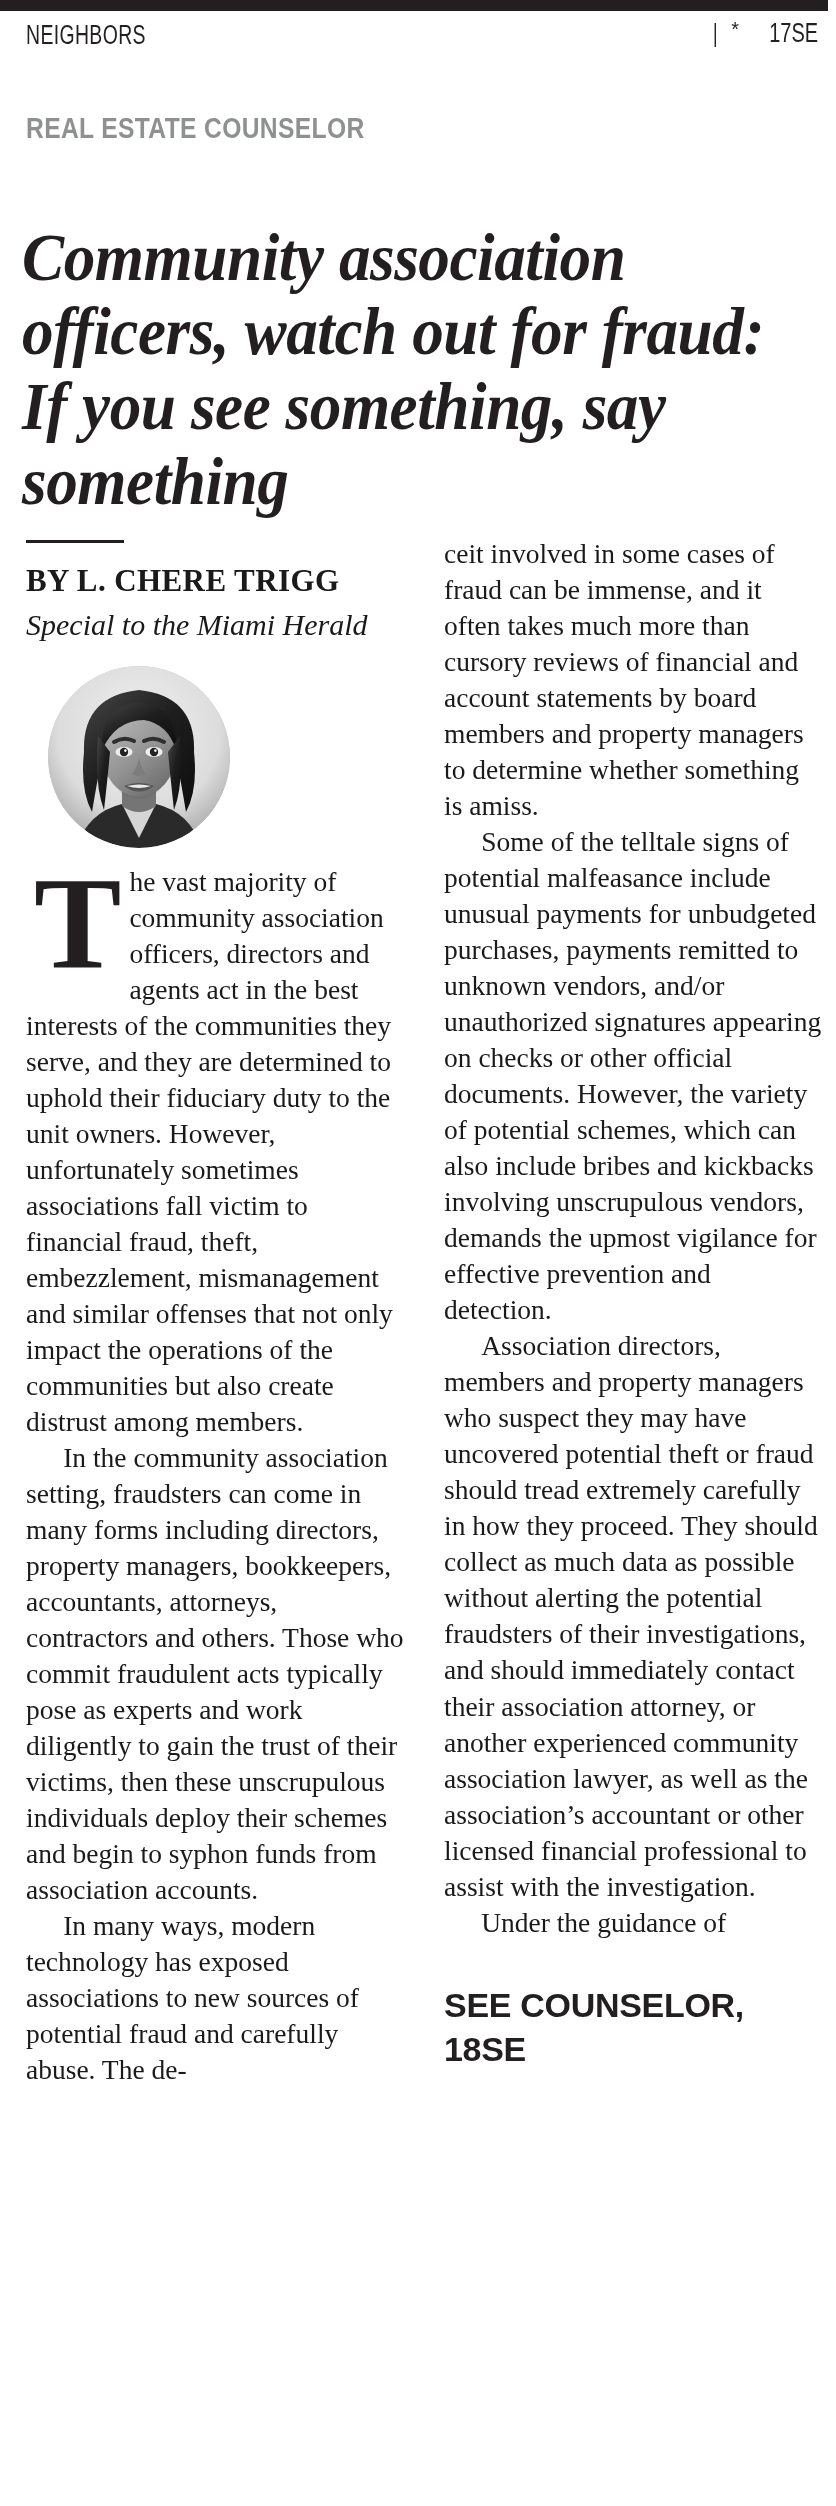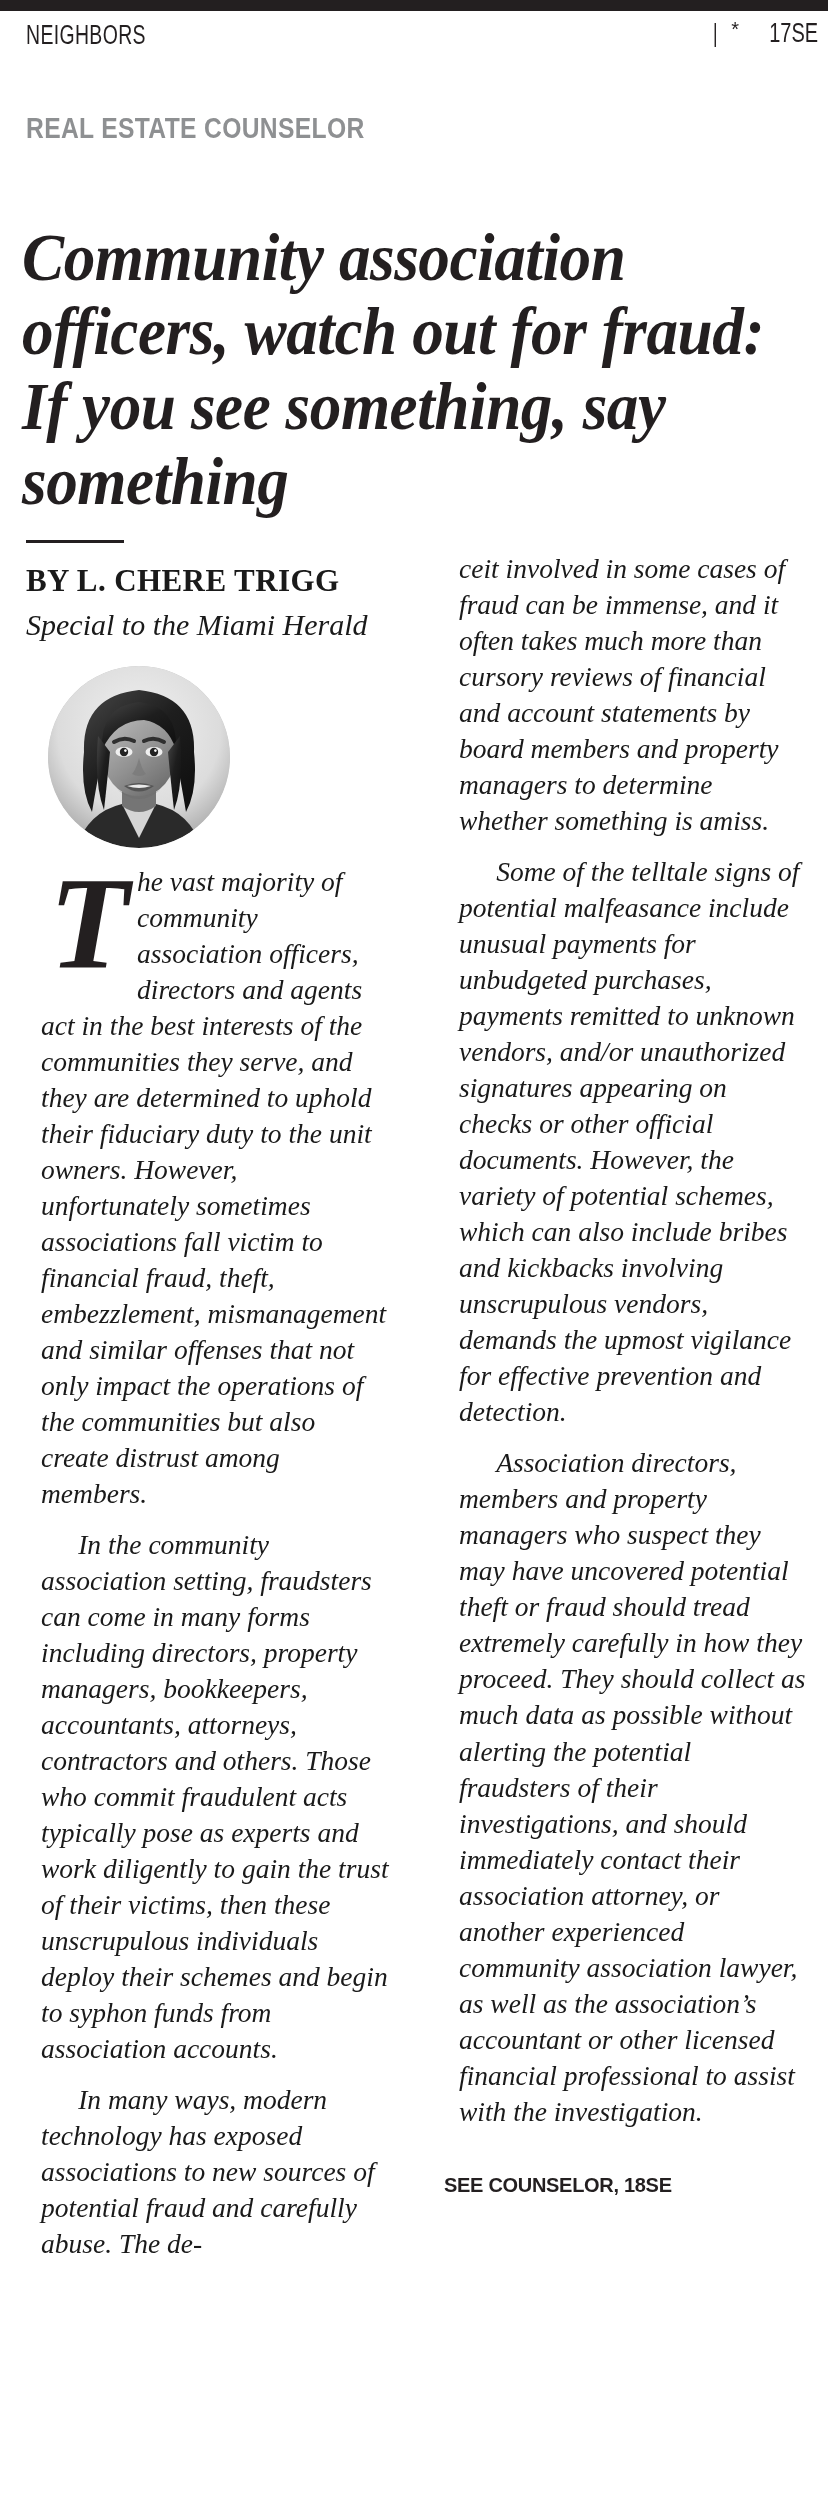--- a/index.html
+++ b/index.html
@@ -150,43 +150,42 @@
     margin: 0 0 16px 22px;
     border-radius: 50%;
     overflow: hidden;
     position: relative;
     background: #c9c9c9;
   }
   .photo-wrap svg { display: block; width: 182px; height: 182px; }
 
   
   .para {
-    margin: 15px;
+    margin: 0;
     text-indent: 1.35em;
-    font-style: italic;
   }
   .para.first { text-indent: 0; }
 
   
   .dropcap {
     float: left;
     font-family: "Liberation Serif", serif;
     font-weight: 700;
     font-size: 131px;
     line-height: 0.78;
     padding: 6px 6px 0 8px;
     margin: 2px 2px 0 0;
     color: #231f20;
   }
 
   .jump {
     margin-top: 42px;
     font-family: "Liberation Sans", sans-serif;
     font-weight: 700;
-    font-size: 20px;
+    font-size: 34px;
     letter-spacing: -0.3px;
     color: #231f20;
     text-align: left;
   }
 </style>
 </head>
 <body>
 
 <div class="page">
 
@@ -278,17 +277,18 @@
     <p class="para first"><span class="dropcap">T</span><span>he vast majority of community association officers, directors and agents act in the best interests of the communities they serve, and they are determined to uphold their fiduciary duty to the unit owners. However, unfortunately sometimes associations fall victim to financial fraud, theft, embezzlement, mismanagement and similar offenses that not only impact the operations of the communities but also create distrust among members.</span></p>
     <p class="para"><span>In the community association setting, fraudsters can come in many forms including directors, property managers, bookkeepers, accountants, attorneys, contractors and others. Those who commit fraudulent acts typically pose as experts and work diligently to gain the trust of their victims, then these unscrupulous individuals deploy their schemes and begin to syphon funds from association accounts.</span></p>
     <p class="para"><span>In many ways, modern technology has exposed associations to new sources of potential fraud and carefully abuse. The de-</span></p>
 
   </div>
 
   <div class="col col-right">
     <p class="para first"><span>ceit involved in some cases of fraud can be immense, and it often takes much more than cursory reviews of financial and account statements by board members and property managers to determine whether something is amiss.</span></p>
     <p class="para"><span>Some of the telltale signs of potential malfeasance include unusual payments for unbudgeted purchases, payments remitted to unknown vendors, and/or unauthorized signatures appearing on checks or other official documents. However, the variety of potential schemes, which can also include bribes and kickbacks involving unscrupulous vendors, demands the upmost vigilance for effective prevention and detection.</span></p>
     <p class="para"><span>Association directors, members and property managers who suspect they may have uncovered potential theft or fraud should tread extremely carefully in how they proceed. They should collect as much data as possible without alerting the potential fraudsters of their investigations, and should immediately contact their association attorney, or another experienced community association lawyer, as well as the association’s accountant or other licensed financial professional to assist with the investigation.</span></p>
+    <p class="para"><span>Under the guidance of</span></p>
 
     <div class="jump">SEE COUNSELOR, 18SE</div>
   </div>
 
 </div>
 
 </body></html>

